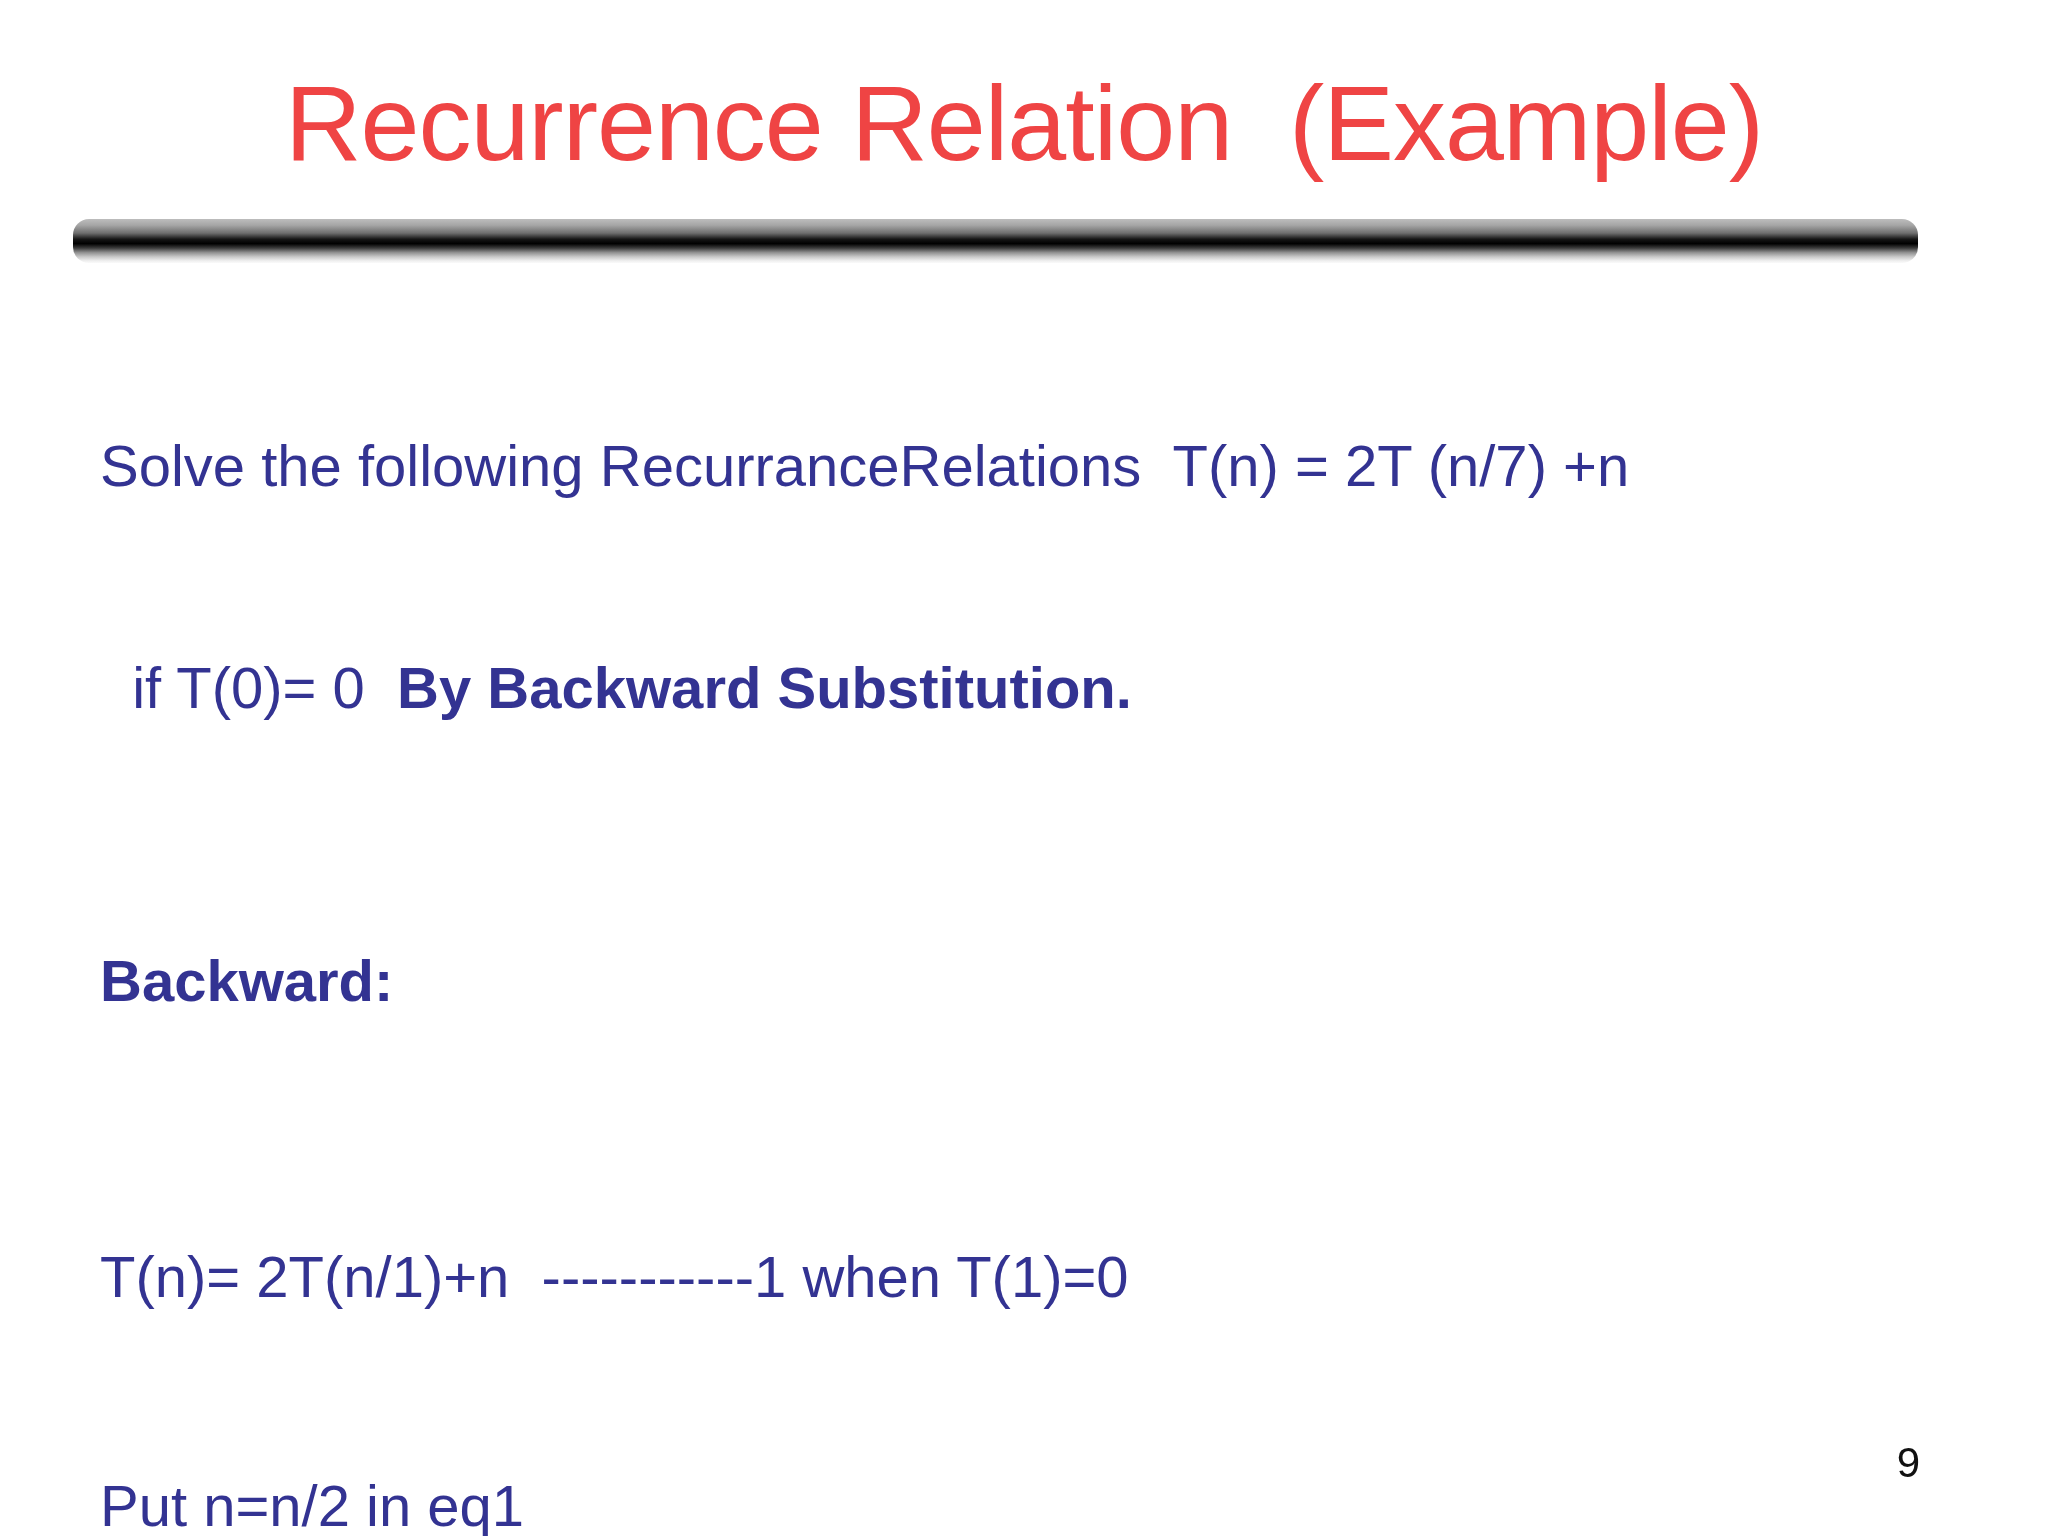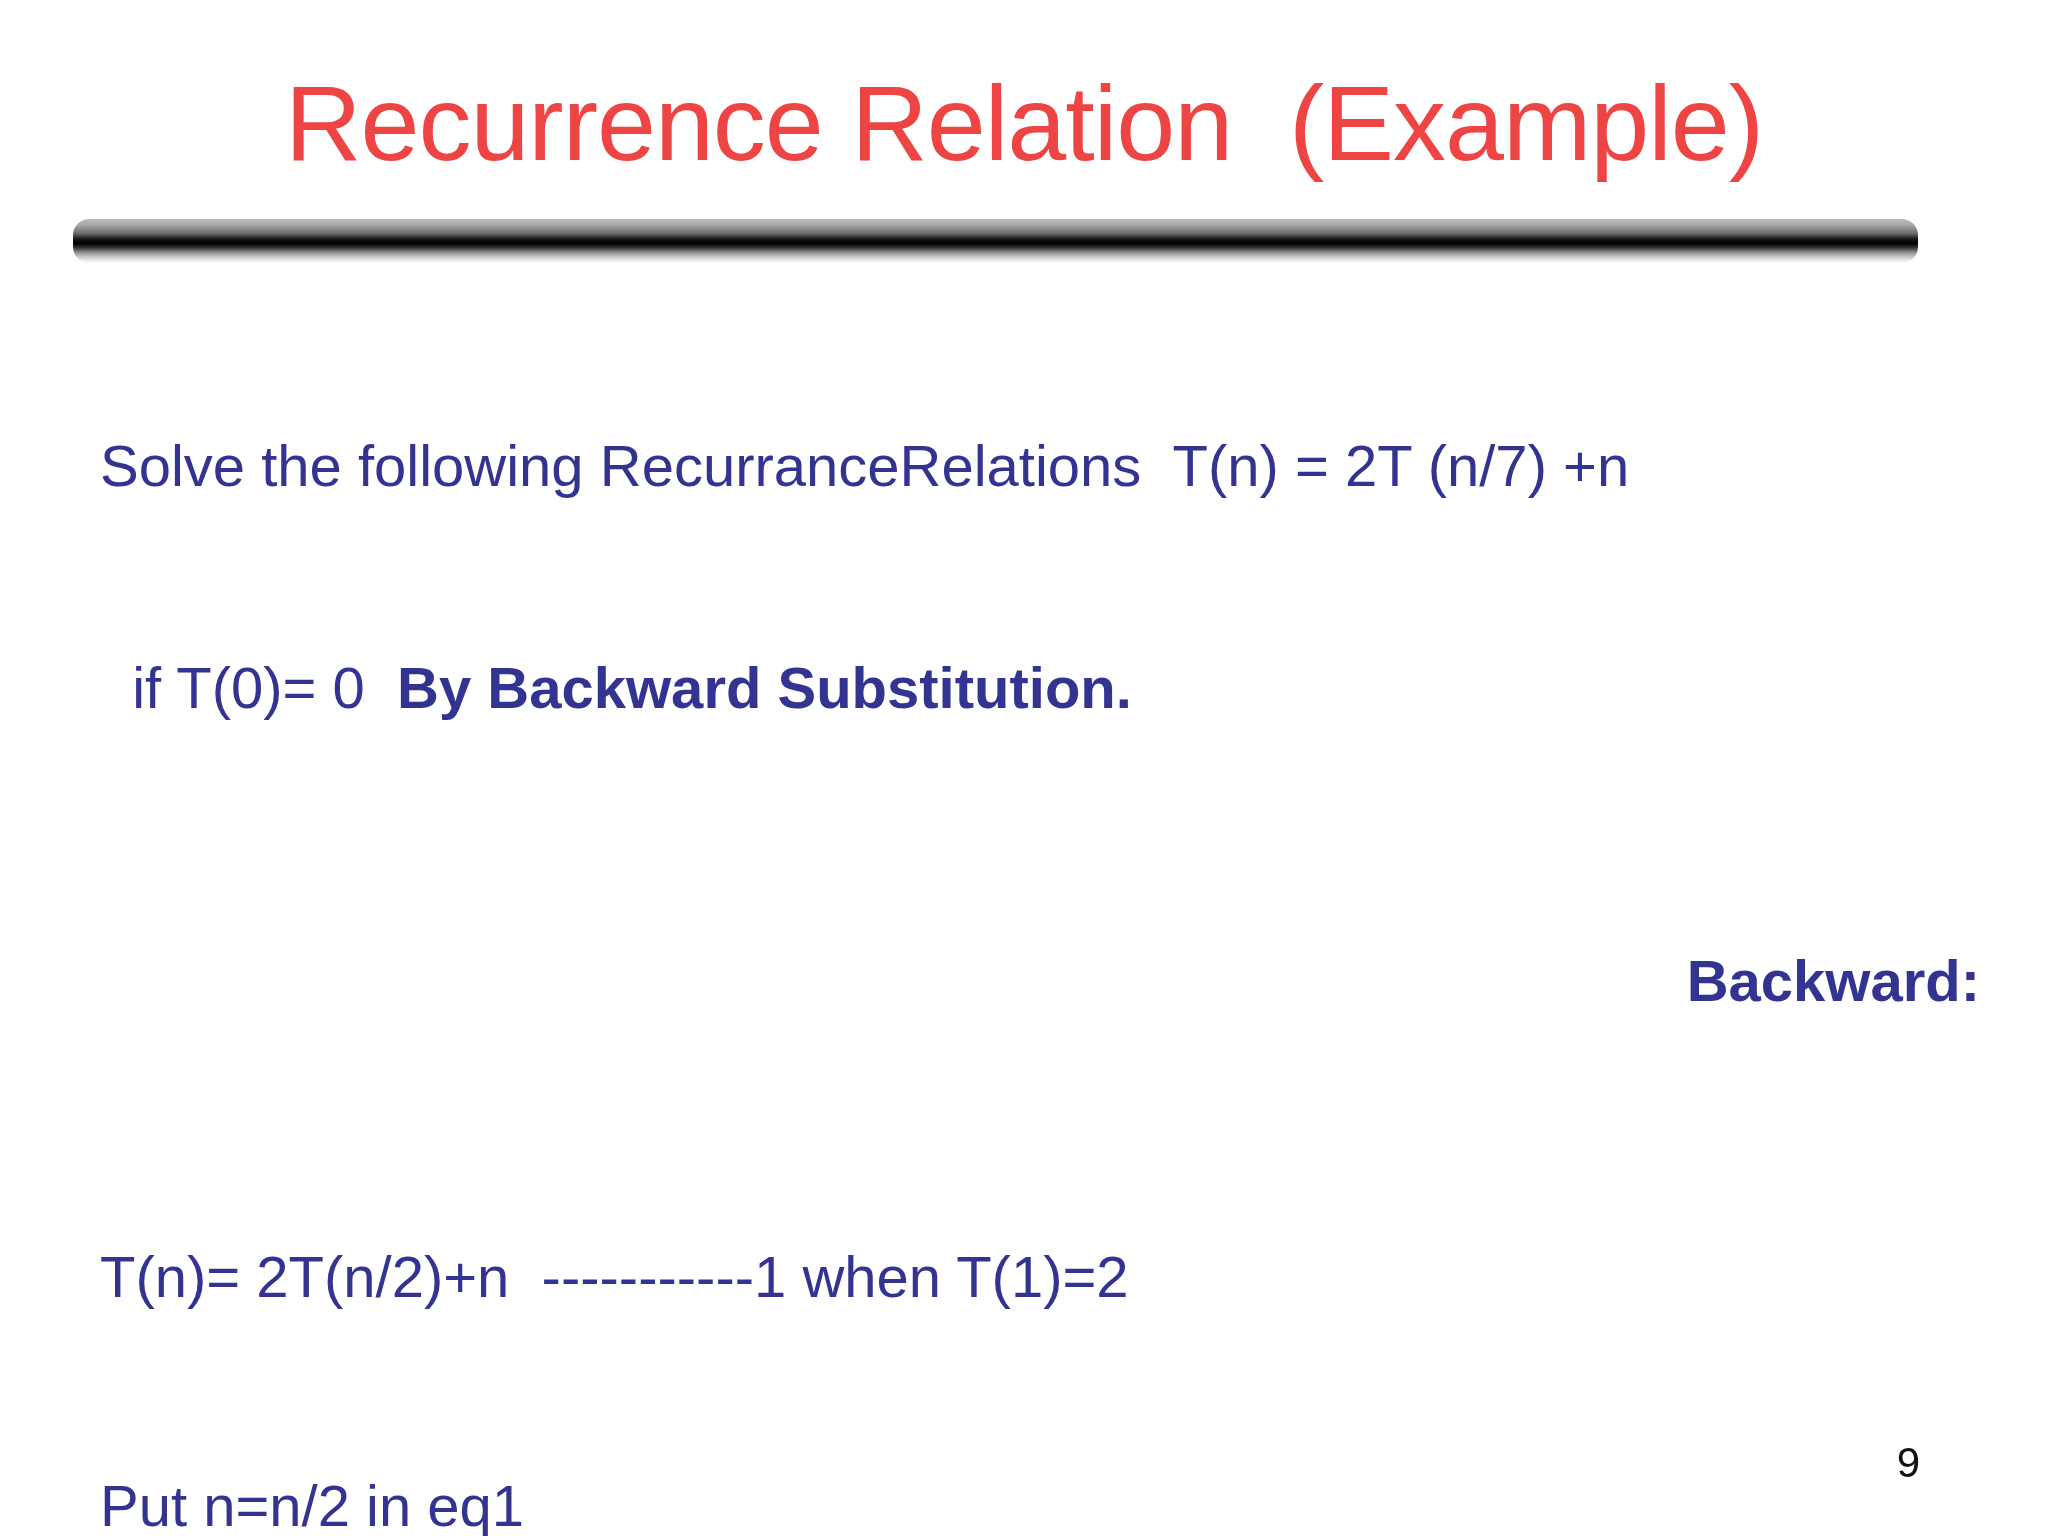--- a/index.html
+++ b/index.html
@@ -59,21 +59,20 @@
   .intro-line {
     line-height: 88px;
     min-height: 88px;
   }
   .body-line {
     line-height: 95px;
     min-height: 95px;
   }
   .bold {
     font-weight: bold;
-    text-align: right;
   }
   .page-number {
     position: absolute;
     top: 1440px;
     right: 128px;
     font-size: 42px;
     line-height: 1.1;
     color: #111111;
   }
 </style>
@@ -83,21 +82,21 @@
 <div class="slide-title">Recurrence Relation  (Example)</div>
 
 <div class="divider-bar"></div>
 
 <div class="slide-body">
   <div class="intro-line">Solve the following RecurranceRelations  T(n) = 2T (n/7) +n</div>
   <div class="intro-line"><span>  if T(0)= 0  </span><span class="bold">By Backward Substitution.</span></div>
 
   <div class="body-line bold">Backward:</div>
 
-  <div class="body-line">T(n)= 2T(n/2)+n  -----------1 when T(1)=2</div>
+  <div class="body-line">T(n)= 2T(n/1)+n  -----------1 when T(1)=0</div>
   <div class="body-line">Put n=n/2 in eq1</div>
   
   
   
   
   
   
   
 </div>
 

